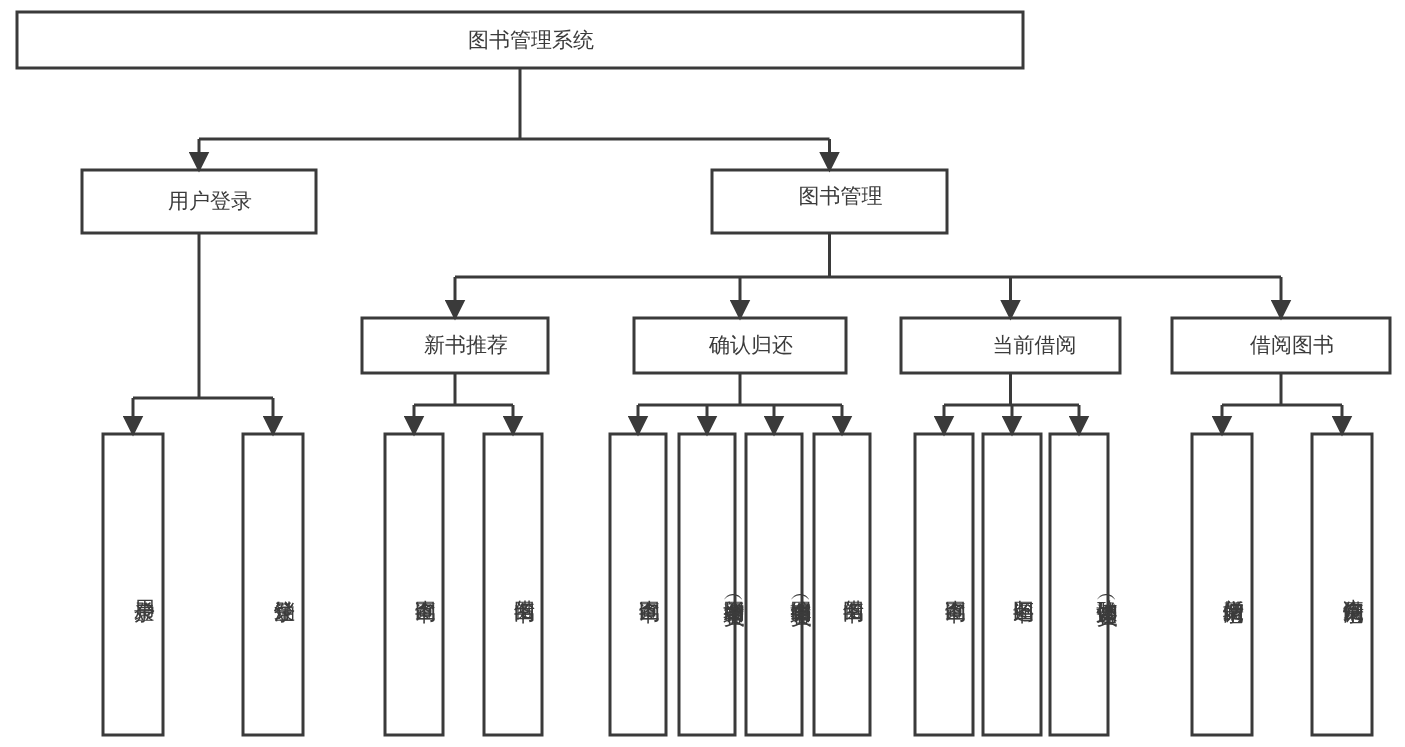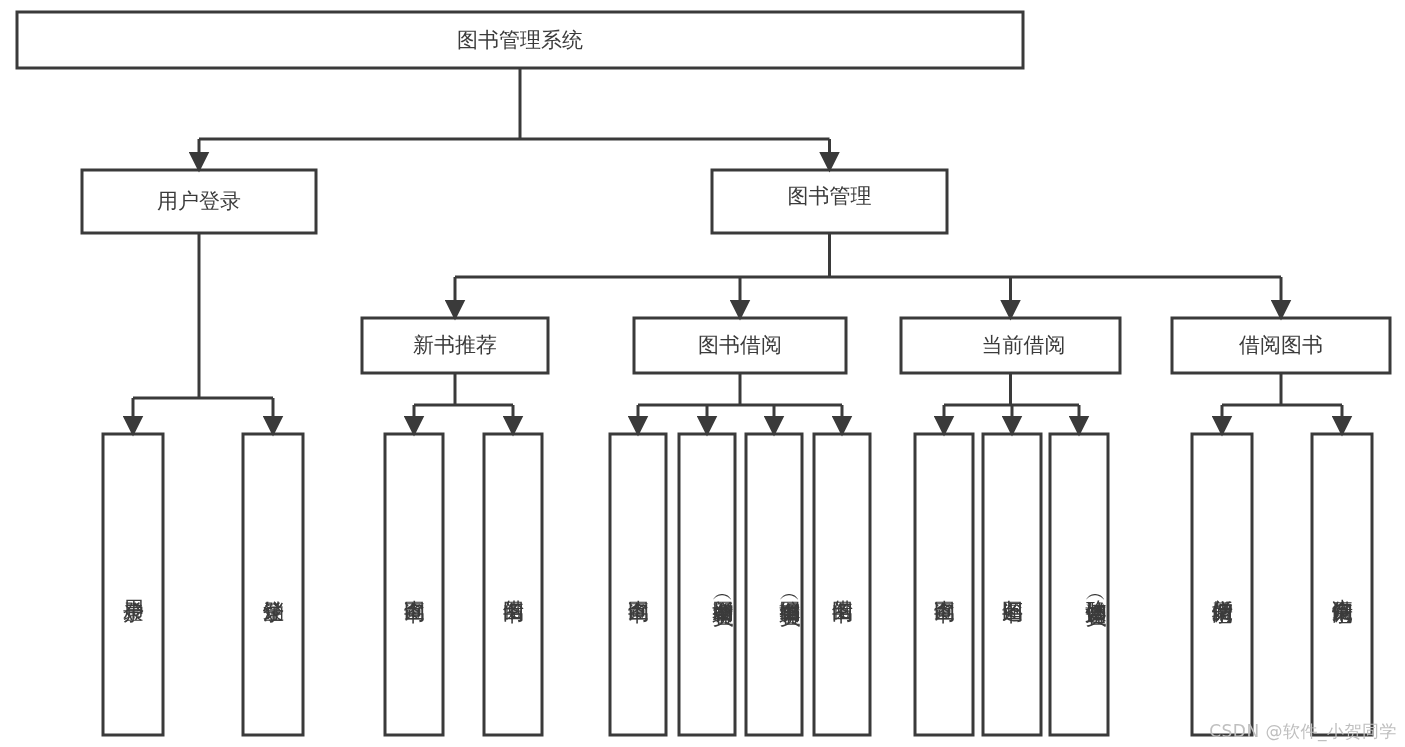--- a/index.html
+++ b/index.html
@@ -42,20 +42,21 @@
   .node-label {
     position: absolute;
     color: #3b3b3b;
     font-size: 21px;
     line-height: 1.18;
     display: flex;
     align-items: center;
     justify-content: center;
     white-space: nowrap;
     pointer-events: none;
+    margin-left: 11px;
   }
   .node-label.vertical {
     writing-mode: vertical-rl;
     text-orientation: upright;
     white-space: normal;
     letter-spacing: 1px;
     font-size: 21px;
   }
   .node-label.vertical.top-aligned {
     align-items: flex-start;
@@ -142,32 +143,31 @@
         <line x1="1222" y1="405" x2="1222" y2="433" class="connector" marker-end="url(#arrow)"></line>
         <line x1="1342" y1="405" x2="1342" y2="433" class="connector" marker-end="url(#arrow)"></line>
       </g>
   </svg>
 
   <div id="labels-layer">
       <div class="node-label" style="left: 17px; top: 12px; width: 1006px; height: 56px;">图书管理系统</div>
       <div class="node-label" style="left: 82px; top: 170px; width: 234px; height: 63px;">用户登录</div>
       <div class="node-label" style="left: 712px; top: 170px; width: 235px; height: 53px;">图书管理</div>
       <div class="node-label" style="left: 362px; top: 318px; width: 186px; height: 55px;">新书推荐</div>
-      <div class="node-label" style="left: 634px; top: 318px; width: 212px; height: 55px;">图书借阅</div>
+      <div class="node-label" style="left: 634px; top: 318px; width: 212px; height: 55px;">确认归还</div>
       <div class="node-label" style="left: 901px; top: 318px; width: 219px; height: 55px; padding-left: 13px;">当前借阅</div>
       <div class="node-label" style="left: 1172px; top: 318px; width: 218px; height: 55px;">借阅图书</div>
       <div class="node-label vertical" style="left: 103px; top: 434px; width: 60px; height: 301px;">用户登录</div>
       <div class="node-label vertical" style="left: 243px; top: 434px; width: 60px; height: 301px;">注销登录</div>
       <div class="node-label vertical" style="left: 385px; top: 434px; width: 58px; height: 301px;">查询图书</div>
       <div class="node-label vertical" style="left: 484px; top: 434px; width: 58px; height: 301px;">借阅图书</div>
       <div class="node-label vertical" style="left: 610px; top: 434px; width: 56px; height: 301px;">查询图书</div>
       <div class="node-label vertical top-aligned" style="left: 679px; top: 434px; width: 56px; height: 301px;">新增图书（管理员）</div>
       <div class="node-label vertical top-aligned" style="left: 746px; top: 434px; width: 56px; height: 301px;">编辑图书（管理员）</div>
       <div class="node-label vertical" style="left: 814px; top: 434px; width: 56px; height: 301px;">借阅图书</div>
       <div class="node-label vertical" style="left: 915px; top: 434px; width: 58px; height: 301px;">查询图书</div>
       <div class="node-label vertical" style="left: 983px; top: 434px; width: 58px; height: 301px;">归还图书</div>
       <div class="node-label vertical top-aligned" style="left: 1050px; top: 434px; width: 58px; height: 301px;">确认归还（管理员）</div>
       <div class="node-label vertical" style="left: 1192px; top: 434px; width: 60px; height: 301px;">新增借阅记录</div>
       <div class="node-label vertical" style="left: 1312px; top: 434px; width: 60px; height: 301px;">查询借阅记录</div>
     </div>
 
-  <div class="watermark">CSDN @软件_小贺同学</div>
 </div>
 
 </body></html>

